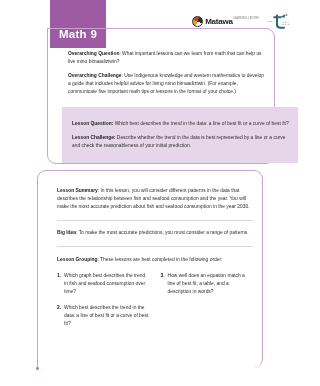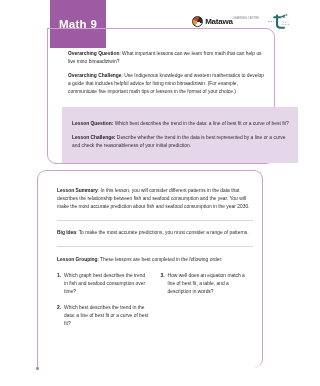--- a/index.html
+++ b/index.html
@@ -21,21 +21,21 @@
     position: absolute;
     left: 50px;
     top: 0;
     width: 56px;
     height: 48px;
     background: #9d5ba3;
     box-sizing: border-box;
     display: flex;
     align-items: flex-end;
     justify-content: center;
-    padding-bottom: 18px;
+    padding-bottom: 8px;
   }
   .title-block .title-text {
     color: #ffffff;
     font-size: 11.5px;
     font-weight: bold;
     letter-spacing: 0.3px;
     line-height: 1;
     white-space: nowrap;
   }
 

